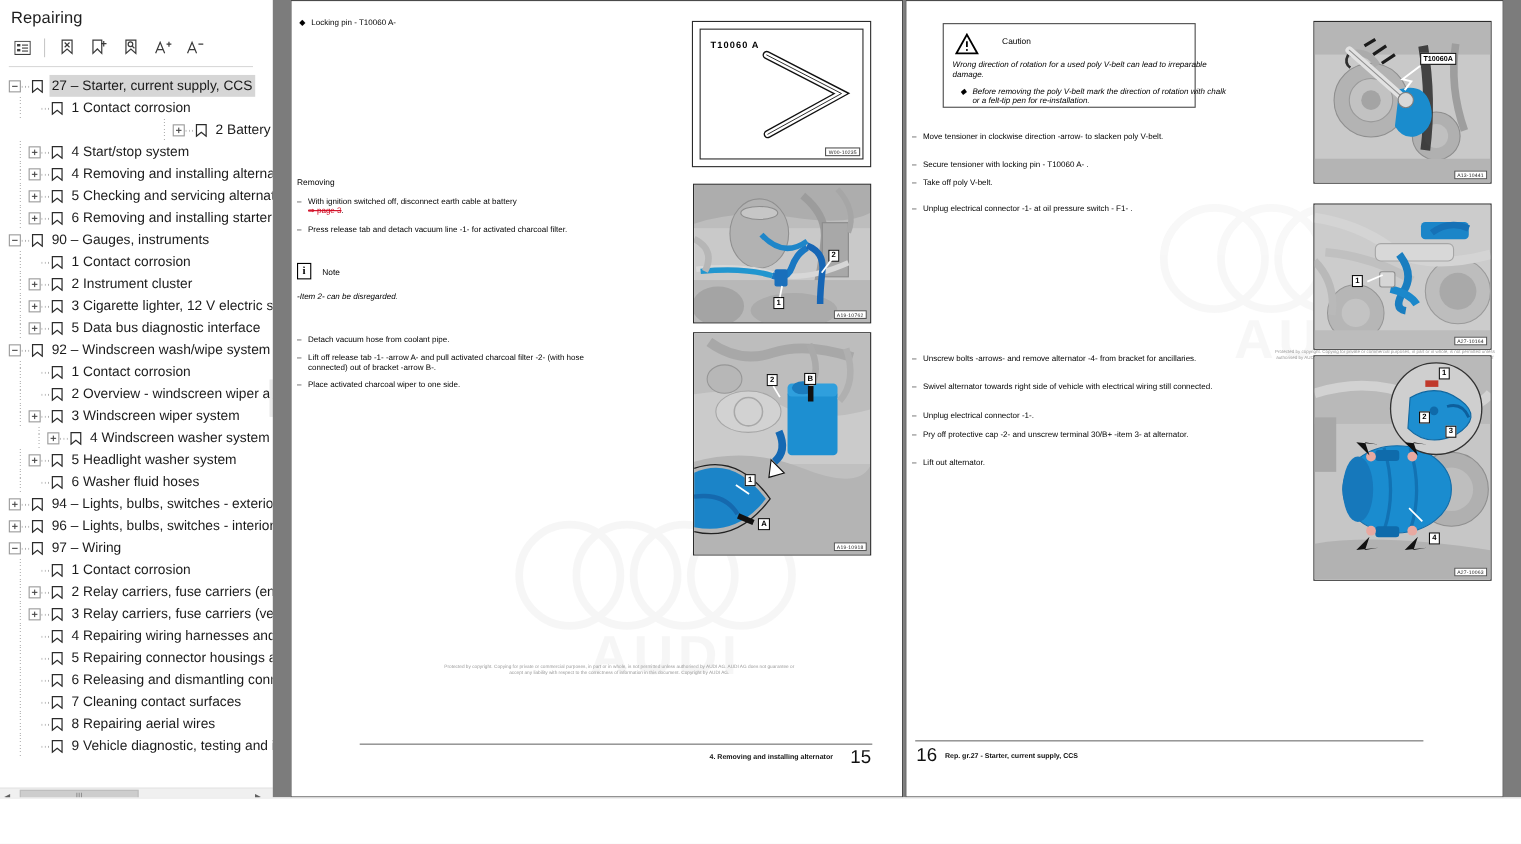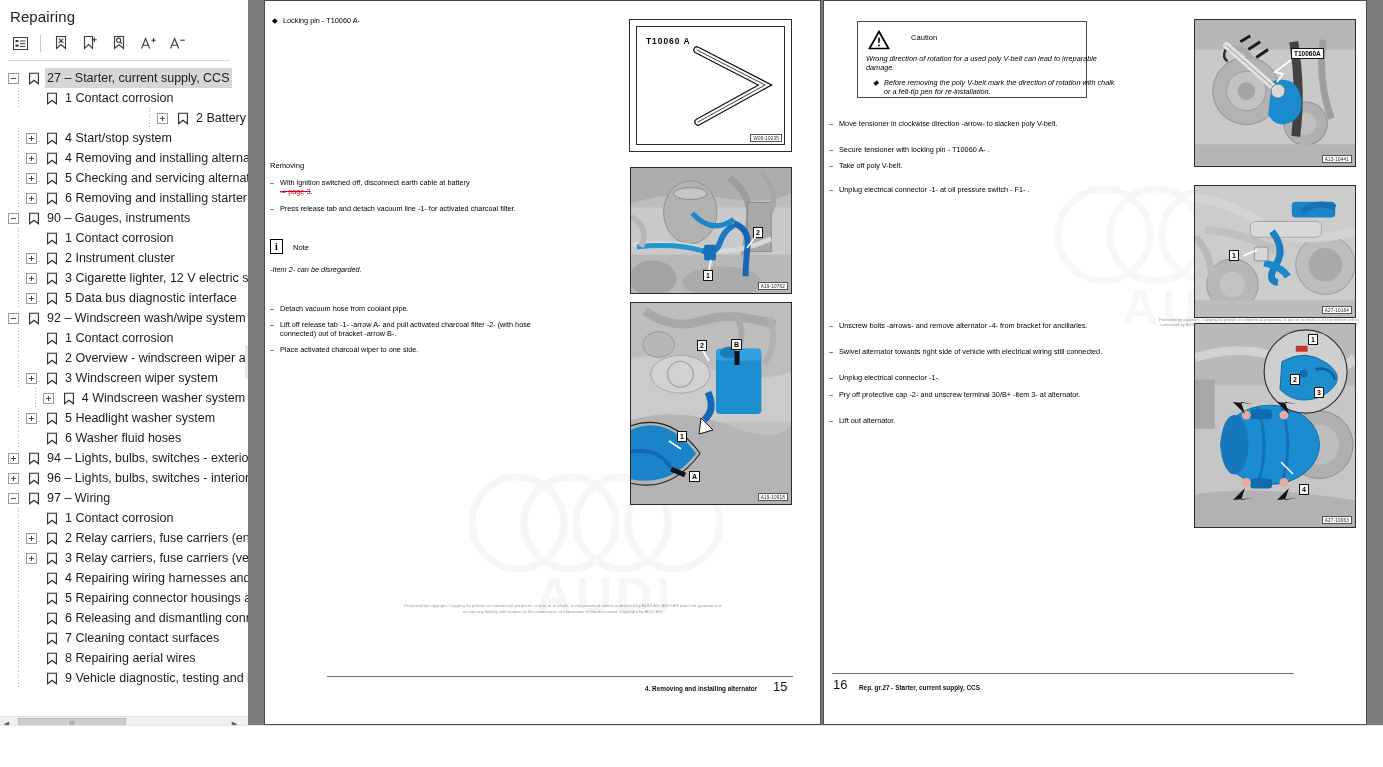--- a/index.html
+++ b/index.html
@@ -152,21 +152,21 @@
     position:absolute; pointer-events:none; opacity:.12;
   }
   .copynote {
     position:absolute; font-size:4.3px; line-height:5.6px; color:#9a9a9a; text-align:center;
   }
   .copynote2 {
     position:absolute; font-size:4.1px; line-height:5.3px; color:#9a9a9a;
   }
   .footrule { position:absolute; height:1.2px; background:#6d6d6d; }
   .footL { position:absolute; font-size:6.4px; font-weight:bold; color:#111; }
-  .footNum { position:absolute; font-size:13px; color:#111; }
+  .footNum { position:absolute; font-size:17px; color:#111; }
 
   
   #bottombar {
     position:absolute; left:0; top:725px; width:1383px; height:42px;
     background:#ffffff; border-top:1px solid #e6e6e6;
   }
 </style>
 </head>
 <body>
 

